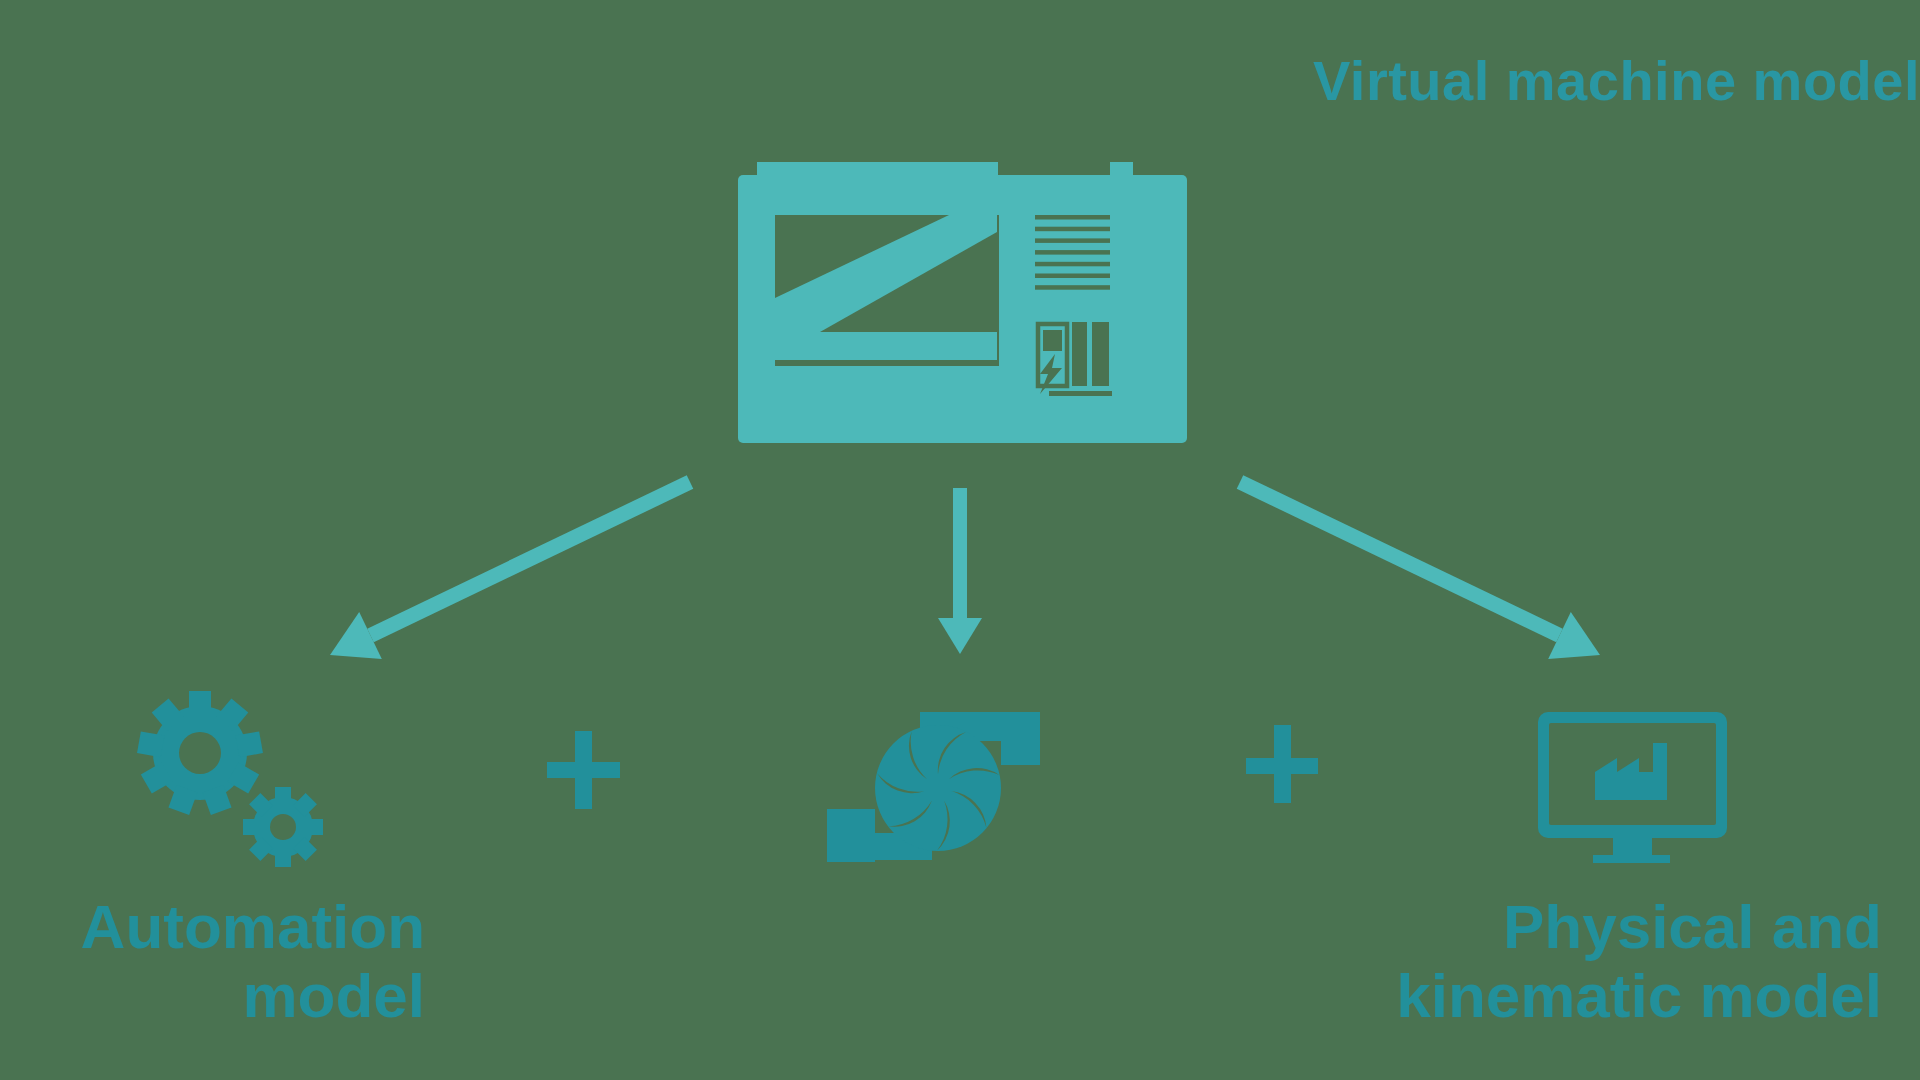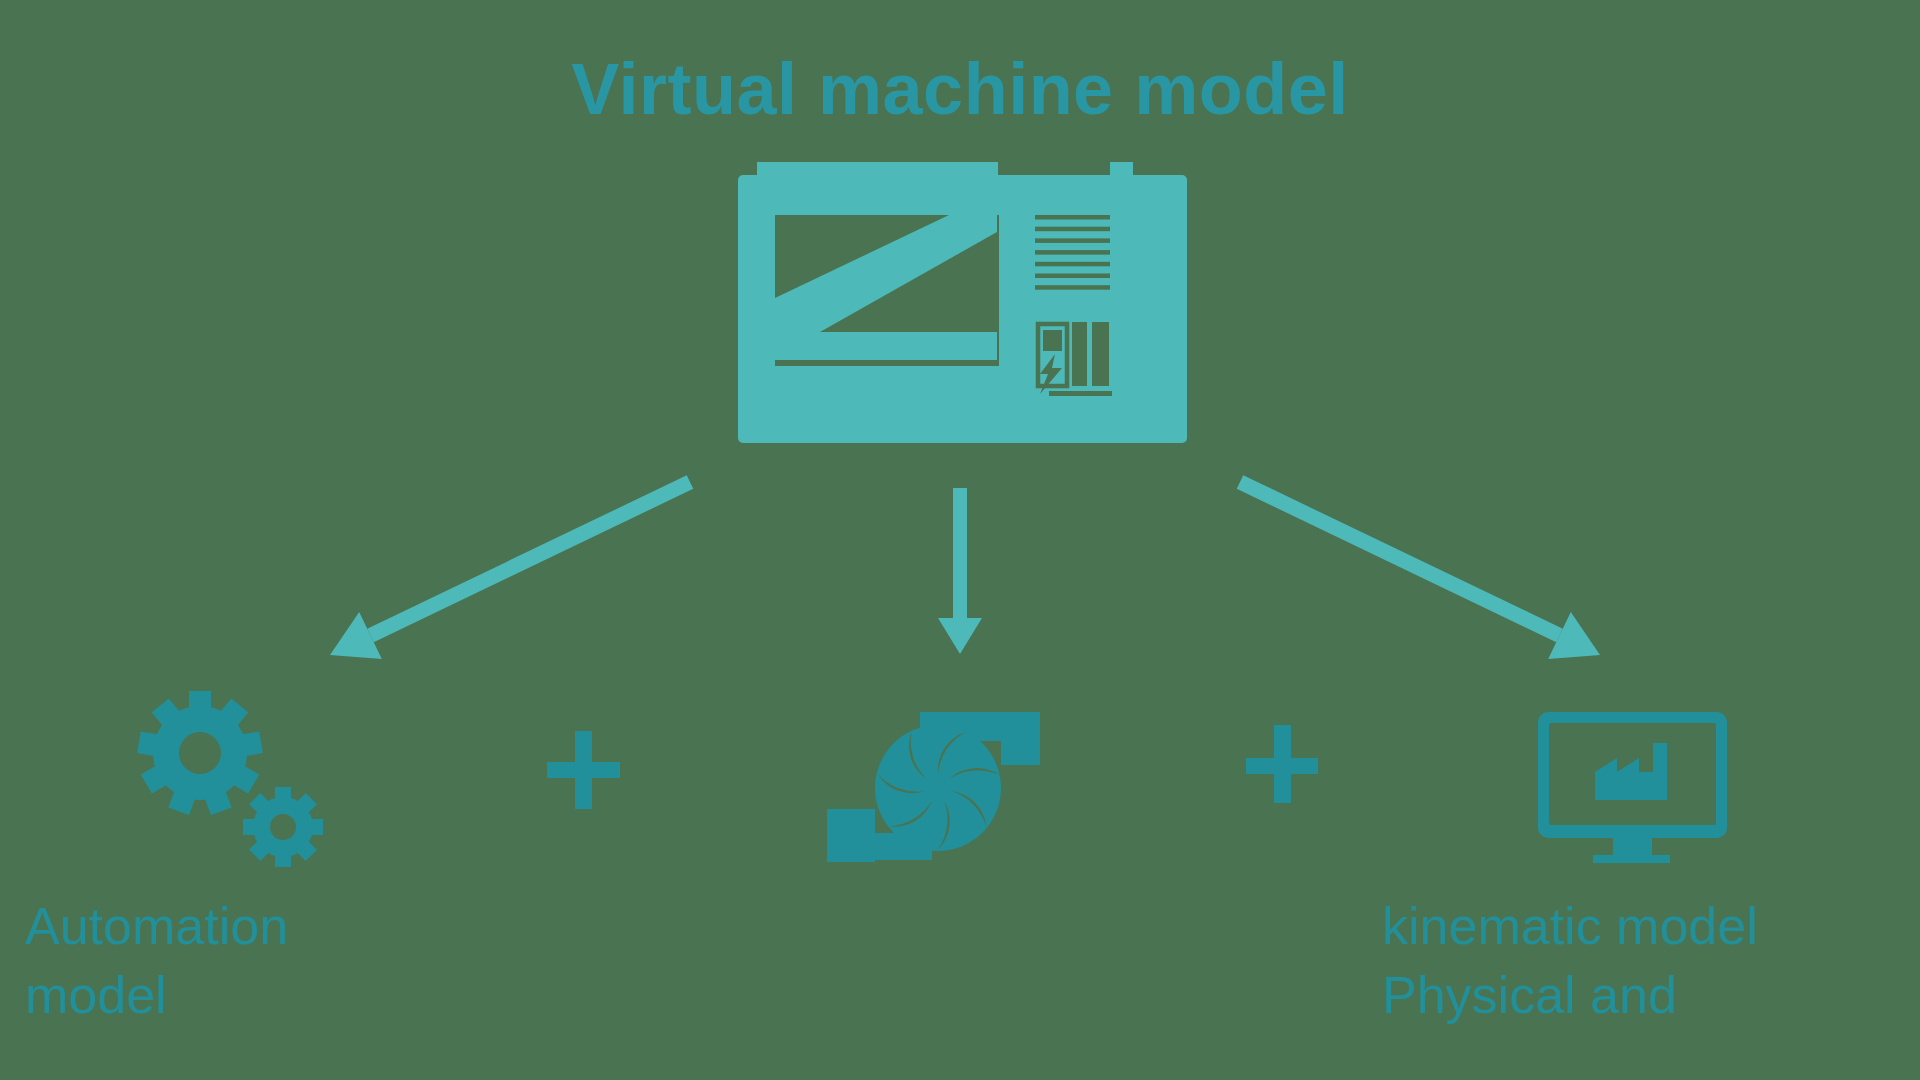--- a/index.html
+++ b/index.html
@@ -6,30 +6,30 @@
   .canvas{
     position:relative;
     width:1920px;height:1080px;
     background:#4A7351;
     overflow:hidden;
     font-family:"Liberation Sans", sans-serif;
   }
   .abs{position:absolute;}
   .title{
     position:absolute;top:48px;left:0;width:100%;
-    text-align:center;
-    font-size:72px;font-weight:bold;
+    text-align:right;
+    font-size:56px;font-weight:bold;
     color:#2997A3;
     letter-spacing:0.5px;
   }
   .label{
     position:absolute;
-    font-size:52px;font-weight:normal;
+    font-size:62px;font-weight:bold;
     color:#22909B;
-    text-align:left;
+    text-align:right;
     line-height:69px;
     white-space:nowrap;
   }
   .label span{display:block;}
   .label-automation{left:25px;top:892px;width:400px;}
   .label-electrical{left:632px;top:892px;width:500px;}
   .label-physical{left:1382px;top:892px;width:500px;}
   svg{display:block;}
 </style>
 </head>
@@ -157,17 +157,17 @@
     <polygon fill="#22909B" points="60,90 60,62 82,48 82,62 104,48 104,62 118,62 118,33 132,33 132,90"></polygon>
   </svg>
 
   <div class="label label-automation">
     <span>Automation</span>
     <span>model</span>
   </div>
 
 
   <div class="label label-physical">
+    <span>Physical and</span>
     <span>kinematic model</span>
-    <span>Physical and</span>
   </div>
 
 </div>
 
 </body></html>

